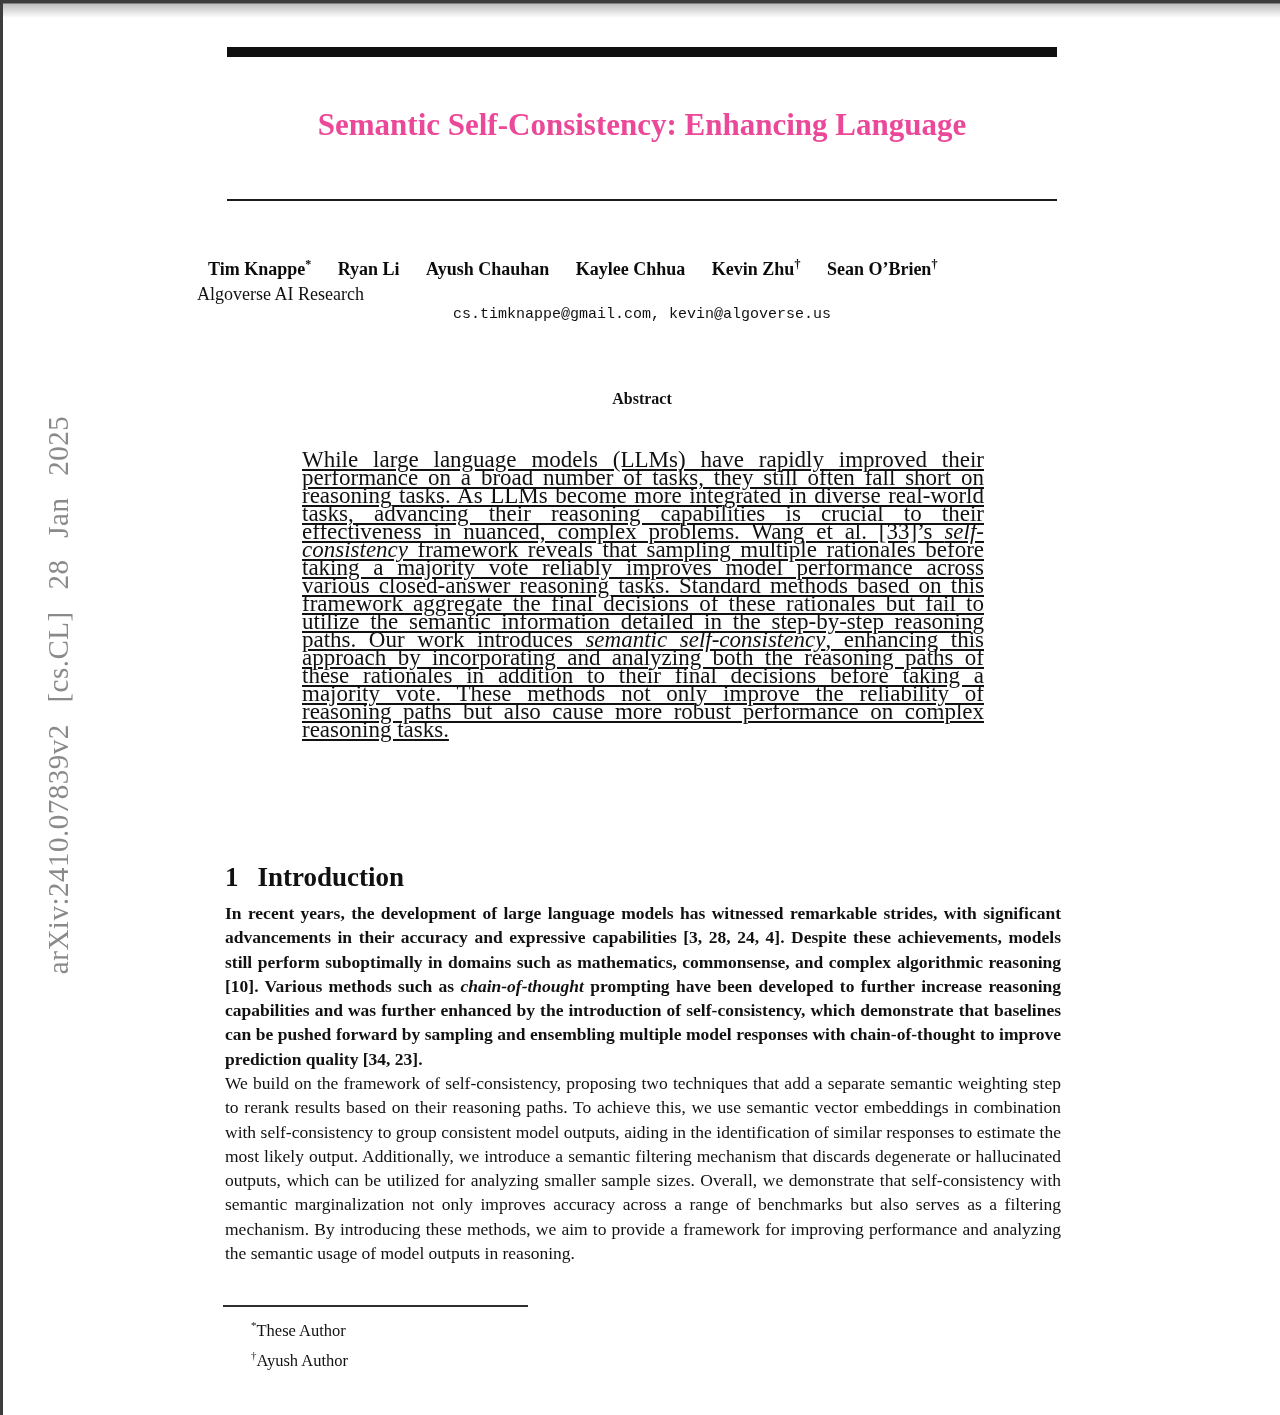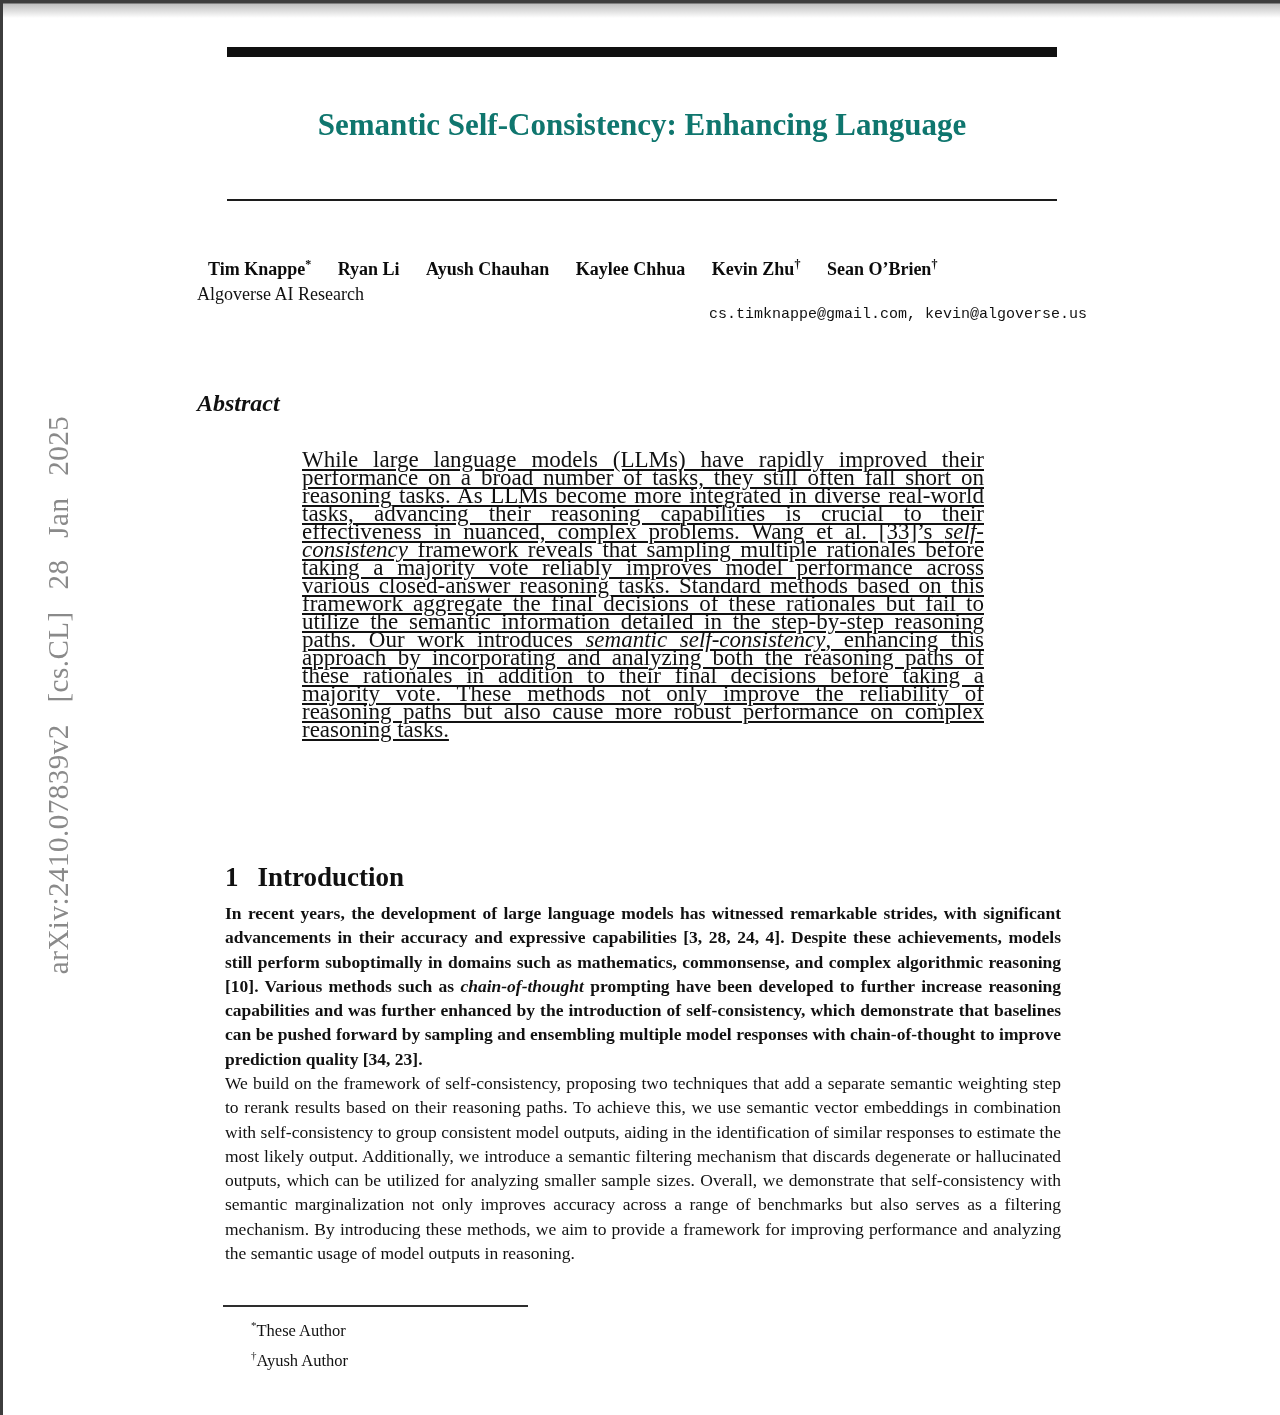--- a/index.html
+++ b/index.html
@@ -59,21 +59,21 @@
   }
 
   .paper-title {
     position: absolute;
     left: 197px; top: 80px;
     width: 890px;
     text-align: center;
     font-size: 31px;
     font-weight: bold;
     line-height: 47px;
-    color: #0f766e;
+    color: #ec4899;
   }
   .paper-title .t-line { display: block; }
 
   .authors-row {
     position: absolute;
     left: 197px; top: 257px;
     width: 890px;
     font-size: 18px;
     font-weight: bold;
     color: #0c0c0c;
@@ -85,32 +85,32 @@
     position: absolute;
     left: 197px; top: 284px;
     width: 890px;
     text-align: left;
     font-size: 18px;
   }
   .emails {
     position: absolute;
     left: 197px; top: 306px;
     width: 890px;
-    text-align: right;
+    text-align: center;
     font-family: "Liberation Mono", "DejaVu Sans Mono", monospace;
     font-size: 15px;
   }
 
   .abstract-heading {
     position: absolute;
     left: 197px; top: 390px;
     width: 890px;
-    font-size: 24px;
-    font-weight: bold;
-    font-style: italic;
+    text-align: center;
+    font-size: 16px;
+    font-weight: bold;
   }
   .abstract-body {
     position: absolute;
     left: 302px; top: 451px;
     width: 682px;
     font-size: 23px;
     line-height: 18px;
     text-align: justify;
     text-decoration: underline;
   }

